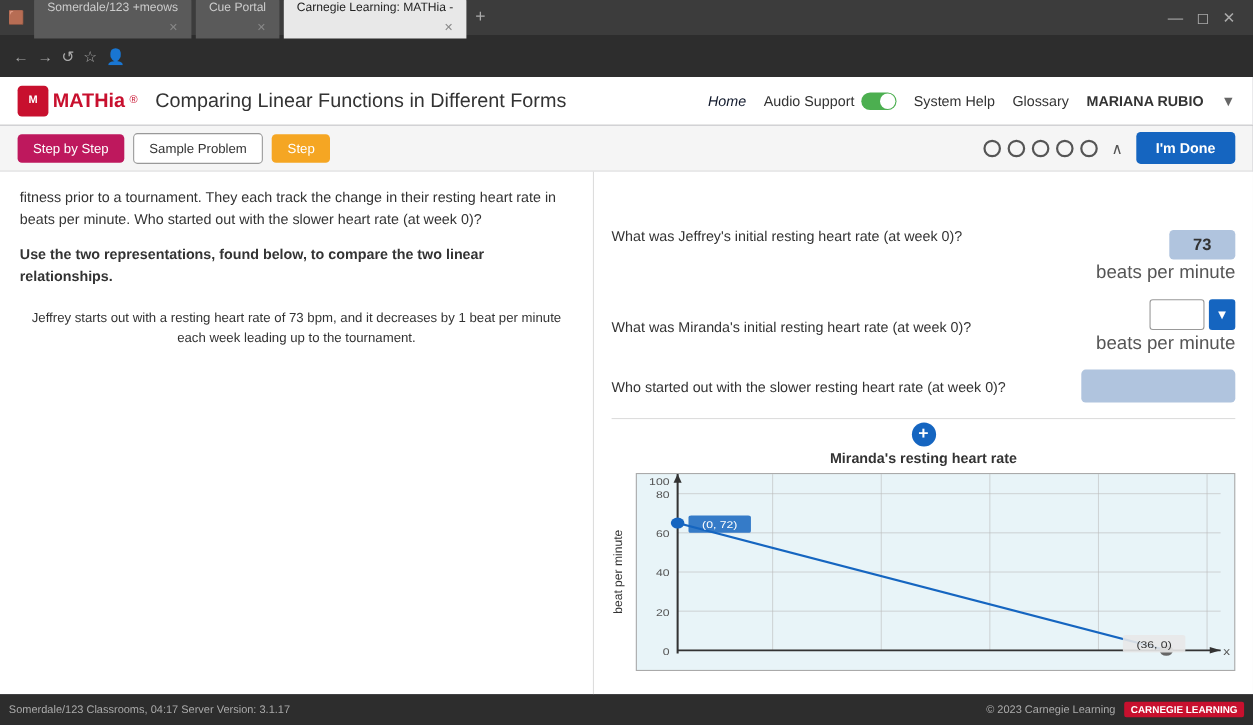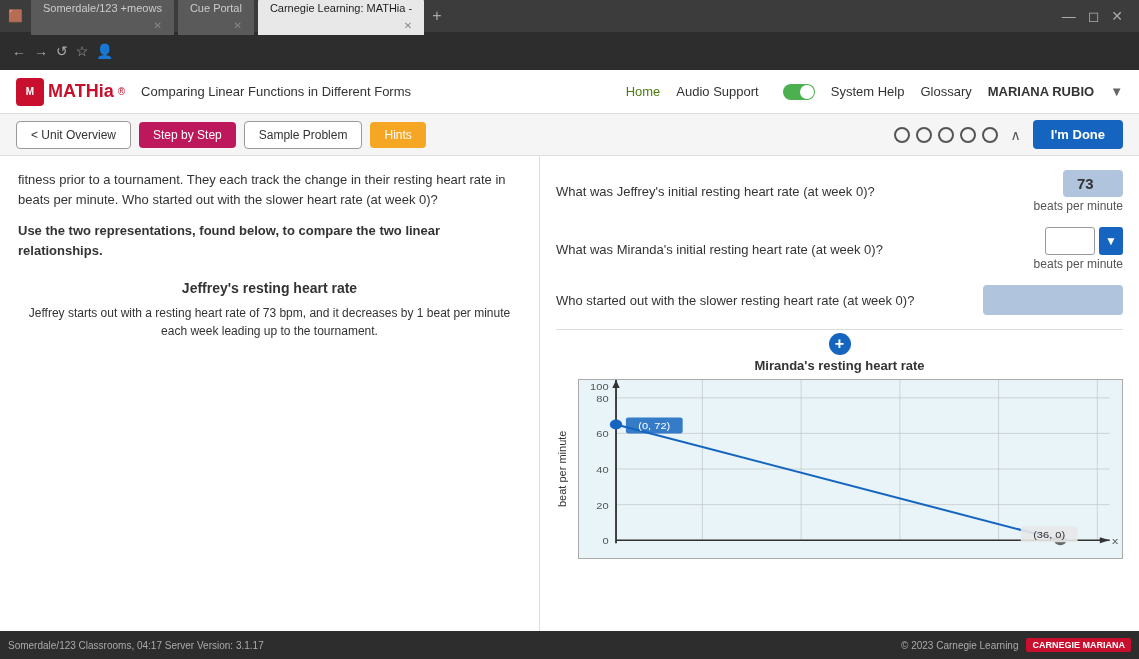--- a/index.html
+++ b/index.html
@@ -105,35 +105,35 @@
       font-size: 18px;
       font-weight: bold;
       color: #c8102e;
     }
     .mathia-logo-sup {
       font-size: 10px;
       color: #c8102e;
       vertical-align: super;
     }
     .app-title {
-      font-size: 13px;
+      font-size: 18px;
       color: #333;
       font-weight: normal;
     }
     .header-right {
       display: flex;
       align-items: center;
       gap: 16px;
       font-size: 13px;
       color: #333;
     }
     .audio-toggle {
       display: flex;
       align-items: center;
-      gap: 24px;
+      gap: 6px;
     }
     .toggle-switch {
       width: 32px;
       height: 16px;
       background: #4CAF50;
       border-radius: 8px;
       position: relative;
     }
     .toggle-knob {
       width: 14px;
@@ -297,24 +297,25 @@
       gap: 2px;
     }
     .answer-value {
       background: #b0c4de;
       padding: 5px 14px;
       border-radius: 4px;
       font-size: 15px;
       font-weight: bold;
       color: #333;
       min-width: 60px;
-      text-align: left;
+      text-align: center;
+      margin-top: 39px;
     }
     .answer-unit {
-      font-size: 12px;
+      font-size: 17px;
       color: #555;
       text-align: right;
     }
     .answer-input-box {
       display: flex;
       align-items: center;
       gap: 4px;
     }
     .answer-input {
       width: 50px;
@@ -473,40 +474,39 @@
 <div class="app-header">
   <div class="header-left">
     <div class="mathia-logo">
       <div class="mathia-logo-icon">M</div>
       <span class="mathia-logo-text">MATHia</span>
         <span class="mathia-logo-sup">®</span>
     </div>
     <div class="app-title">Comparing Linear Functions in Different Forms</div>
   </div>
   <div class="header-right">
-    <span style="cursor:pointer;color:#4d7c0f;">Home</span>
+    <span style="cursor:pointer;color:#0f172a;font-style:italic;">Home</span>
     <div class="audio-toggle">
       <span>Audio Support</span>
       <div class="toggle-switch">
         <div class="toggle-knob"></div>
       </div>
     </div>
     <span style="cursor:pointer;">System Help</span>
     <span style="cursor:pointer;">Glossary</span>
     <span class="user-name">MARIANA RUBIO</span>
     <span class="user-dropdown">▼</span>
   </div>
 </div>
 
 <div class="toolbar">
   <div class="toolbar-left">
-    <button class="btn btn-outline">&lt; Unit Overview</button>
     <button class="btn btn-blue">Step by Step</button>
     <button class="btn btn-outline">Sample Problem</button>
-    <button class="btn btn-yellow">Hints</button>
+    <button class="btn btn-yellow">Step</button>
   </div>
   <div class="toolbar-right">
     <div class="progress-dots">
       <div class="dot"></div>
       <div class="dot"></div>
       <div class="dot"></div>
       <div class="dot"></div>
       <div class="dot"></div>
     </div>
     <span class="chevron-up">∧</span>
@@ -514,21 +514,20 @@
   </div>
 </div>
 
 <div class="main-content">
 
   <div class="left-panel">
     <div class="left-panel-problem-text">fitness prior to a tournament. They each track the change in their resting heart rate in beats per minute. Who started out with the slower heart rate (at week 0)?</div>
     <div class="left-panel-instruction">Use the two representations, found below, to compare the two linear relationships.</div>
 
     <div class="jeffrey-section">
-      <div class="jeffrey-title">Jeffrey's resting heart rate</div>
       <div class="jeffrey-desc">Jeffrey starts out with a resting heart rate of 73 bpm, and it decreases by 1 beat per minute each week leading up to the tournament.</div>
     </div>
   </div>
 
   <div class="right-panel">
 
     <div class="question-row">
       <div class="question-text">What was Jeffrey's initial resting heart rate (at week 0)?</div>
       <div class="answer-box">
         <div class="answer-value">73</div>
@@ -608,15 +607,15 @@
       </div>
     </div>
 
   </div>
 </div>
 
 <div class="status-bar">
   <span>Somerdale/123 Classrooms, 04:17  Server Version: 3.1.17</span>
   <div class="status-bar-right">
     <span>© 2023 Carnegie Learning</span>
-    <span class="carnegie-logo">CARNEGIE MARIANA</span>
+    <span class="carnegie-logo">CARNEGIE LEARNING</span>
   </div>
 </div>
 
 </body></html>

